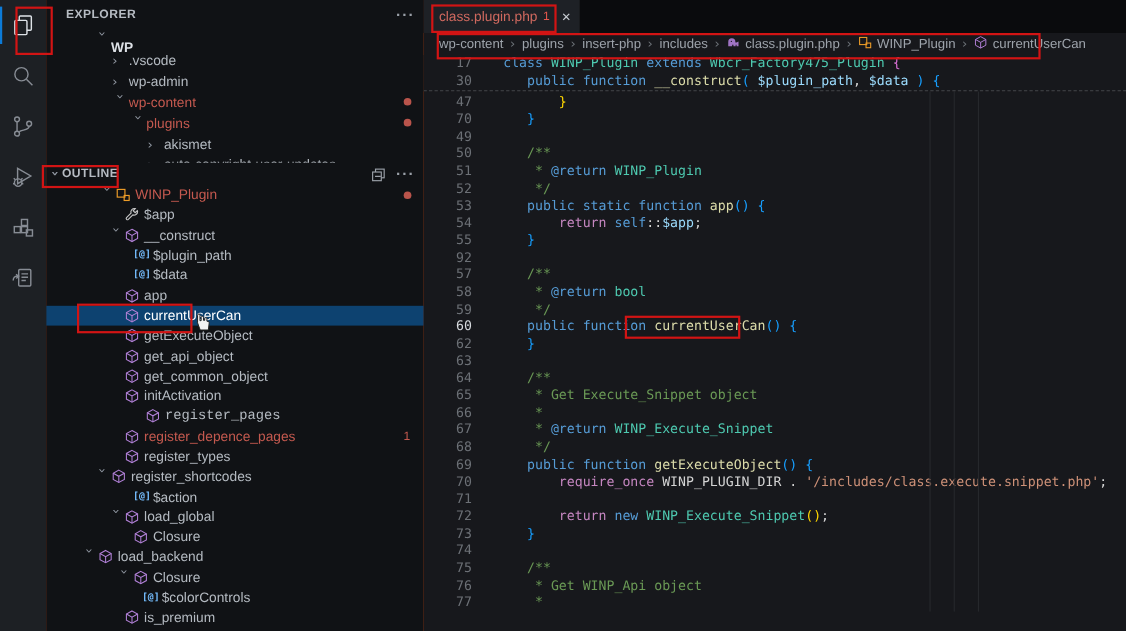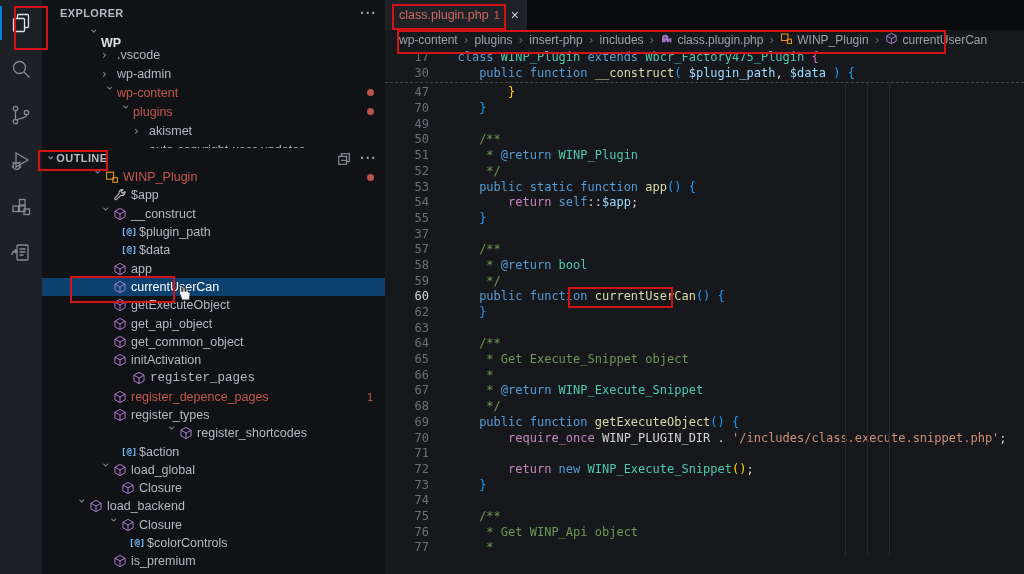--- a/index.html
+++ b/index.html
@@ -318,21 +318,21 @@
           <span class="oicon">
             <svg viewBox="0 0 16 16">
               <g fill="none" stroke="#b180d7" stroke-width="1.1">
                 <path d="M8 1.6 L13.8 4.8 V11.2 L8 14.4 L2.2 11.2 V4.8 Z"></path>
                 <path d="M2.2 4.8 L8 8 L13.8 4.8 M8 8 V14.4"></path>
               </g>
             </svg>
           </span>
           <span class="lbl">register_types</span>
         </div>
-        <div class="row" style="padding-left: 44px; justify-content: center;">
+        <div class="row" style="padding-left: 44px;">
           <span class="chev down">›</span>
           <span class="oicon">
             <svg viewBox="0 0 16 16">
               <g fill="none" stroke="#b180d7" stroke-width="1.1">
                 <path d="M8 1.6 L13.8 4.8 V11.2 L8 14.4 L2.2 11.2 V4.8 Z"></path>
                 <path d="M2.2 4.8 L8 8 L13.8 4.8 M8 8 V14.4"></path>
               </g>
             </svg>
           </span>
           <span class="lbl">register_shortcodes</span>
@@ -482,21 +482,21 @@
         <div class="guide" style="left:504px"></div>
       <div class="cl"><span class="ln">47</span><span class="ct"><span class="tk-d">         </span><span class="tk-b1">}</span></span></div>
           <div class="cl"><span class="ln">70</span><span class="ct"><span class="tk-d">     </span><span class="tk-b3">}</span></span></div>
           <div class="cl"><span class="ln">49</span><span class="ct"></span></div>
           <div class="cl"><span class="ln">50</span><span class="ct"><span class="tk-d">     </span><span class="tk-cm">/**</span></span></div>
           <div class="cl"><span class="ln">51</span><span class="ct"><span class="tk-d">      </span><span class="tk-cm">* </span><span class="tk-tg">@return </span><span class="tk-ty">WINP_Plugin</span></span></div>
           <div class="cl"><span class="ln">52</span><span class="ct"><span class="tk-d">      </span><span class="tk-cm">*/</span></span></div>
           <div class="cl"><span class="ln">53</span><span class="ct"><span class="tk-d">     </span><span class="tk-kw">public </span><span class="tk-kw">static </span><span class="tk-kw">function </span><span class="tk-fn">app</span><span class="tk-b3">()</span><span class="tk-b3"> {</span></span></div>
           <div class="cl"><span class="ln">54</span><span class="ct"><span class="tk-d">         </span><span class="tk-ctl">return </span><span class="tk-kw">self</span><span class="tk-d">::</span><span class="tk-vr">$app</span><span class="tk-d">;</span></span></div>
           <div class="cl"><span class="ln">55</span><span class="ct"><span class="tk-d">     </span><span class="tk-b3">}</span></span></div>
-          <div class="cl"><span class="ln">37</span><span class="ct"></span></div>
+          <div class="cl"><span class="ln">92</span><span class="ct"></span></div>
           <div class="cl"><span class="ln">57</span><span class="ct"><span class="tk-d">     </span><span class="tk-cm">/**</span></span></div>
           <div class="cl"><span class="ln">58</span><span class="ct"><span class="tk-d">      </span><span class="tk-cm">* </span><span class="tk-tg">@return </span><span class="tk-ty">bool</span></span></div>
           <div class="cl"><span class="ln">59</span><span class="ct"><span class="tk-d">      </span><span class="tk-cm">*/</span></span></div>
           <div class="cl"><span class="ln cur">60</span><span class="ct"><span class="tk-d">     </span><span class="tk-kw">public </span><span class="tk-kw">function </span><span class="tk-fn">currentUserCan</span><span class="tk-b3">()</span><span class="tk-b3"> {</span></span></div>
           <div class="cl"><span class="ln">62</span><span class="ct"><span class="tk-d">     </span><span class="tk-b3">}</span></span></div>
           <div class="cl"><span class="ln">63</span><span class="ct"></span></div>
           <div class="cl"><span class="ln">64</span><span class="ct"><span class="tk-d">     </span><span class="tk-cm">/**</span></span></div>
           <div class="cl"><span class="ln">65</span><span class="ct"><span class="tk-d">      </span><span class="tk-cm">* Get Execute_Snippet object</span></span></div>
           <div class="cl"><span class="ln">66</span><span class="ct"><span class="tk-d">      </span><span class="tk-cm">*</span></span></div>
           <div class="cl"><span class="ln">67</span><span class="ct"><span class="tk-d">      </span><span class="tk-cm">* </span><span class="tk-tg">@return </span><span class="tk-ty">WINP_Execute_Snippet</span></span></div>

